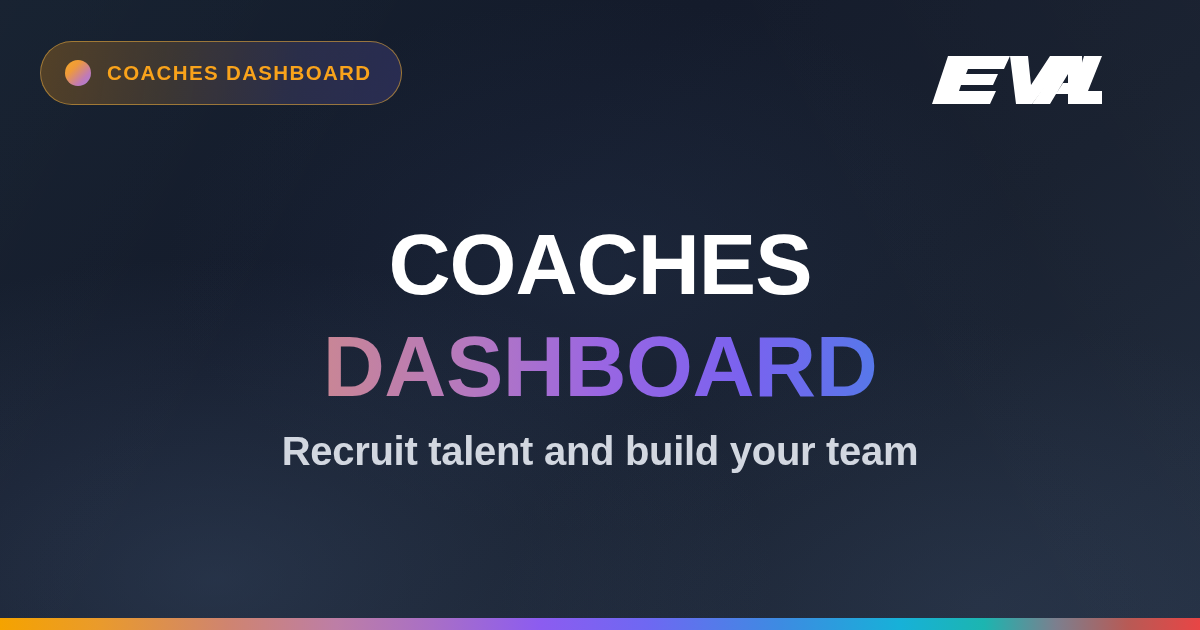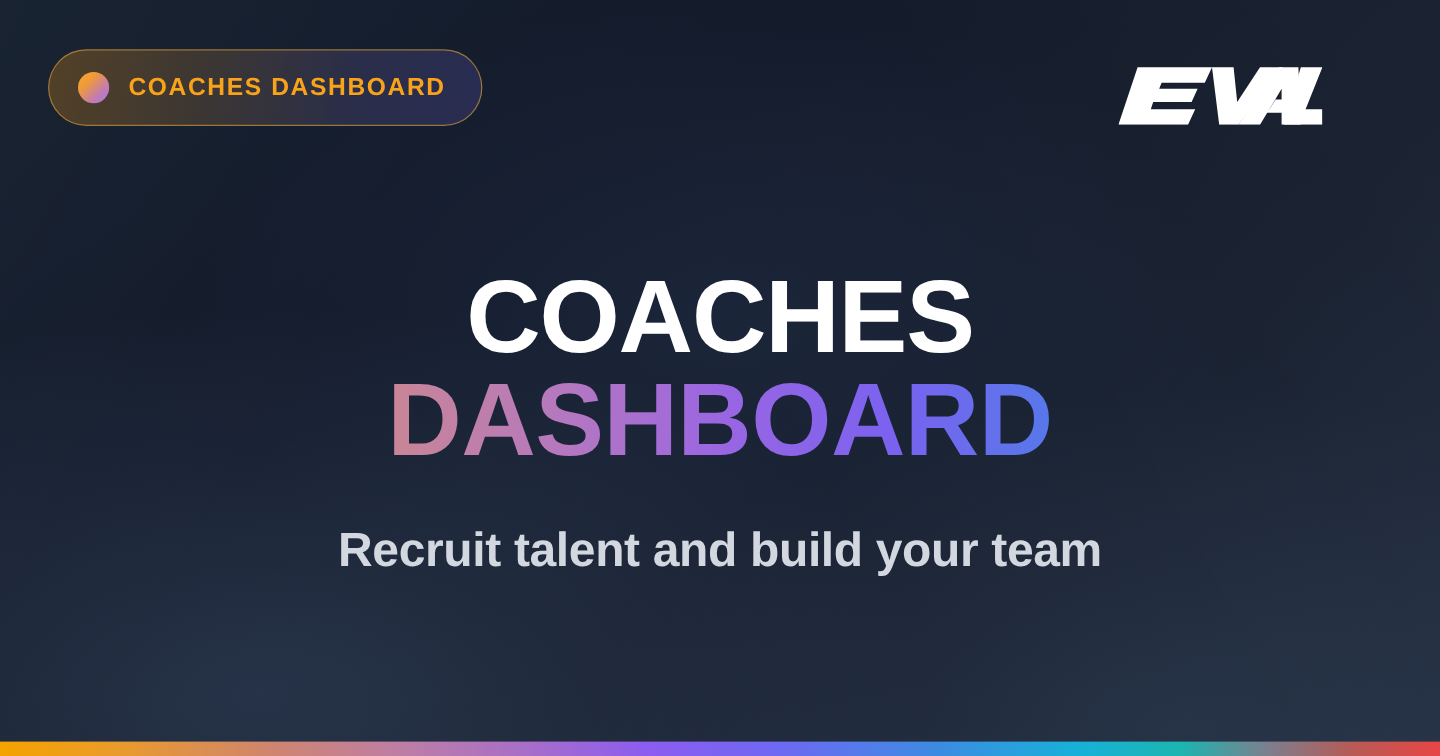--- a/index.html
+++ b/index.html
@@ -94,20 +94,21 @@
     font-size: 86px;
     font-weight: 700;
     letter-spacing: -1px;
     color: #ffffff;
     line-height: 1.0;
     white-space: nowrap;
     margin-top: 35px;
   }
 
   .title-accent {
+    margin-top: 16px;
     font-size: 86px;
     font-weight: 700;
     letter-spacing: -0.5px;
     line-height: 1.0;
     white-space: nowrap;
     background: linear-gradient(90deg,
         #f2a128 0%,
         #e09a52 13%,
         #c98695 27%,
         #b578bf 39%,
@@ -116,21 +117,21 @@
         #4d7ee8 76%,
         #2f9ddb 89%,
         #1fb0df 100%);
     -webkit-background-clip: text;
     background-clip: text;
     -webkit-text-fill-color: transparent;
     color: transparent;
   }
 
   .subtitle {
-    margin-top: 44px;
+    margin-top: 20px;
     font-size: 40px;
     font-weight: 700;
     letter-spacing: -0.3px;
     color: #d2d7e0;
     line-height: 1.1;
     white-space: nowrap;
   }
 
   
   .bottom-bar {

